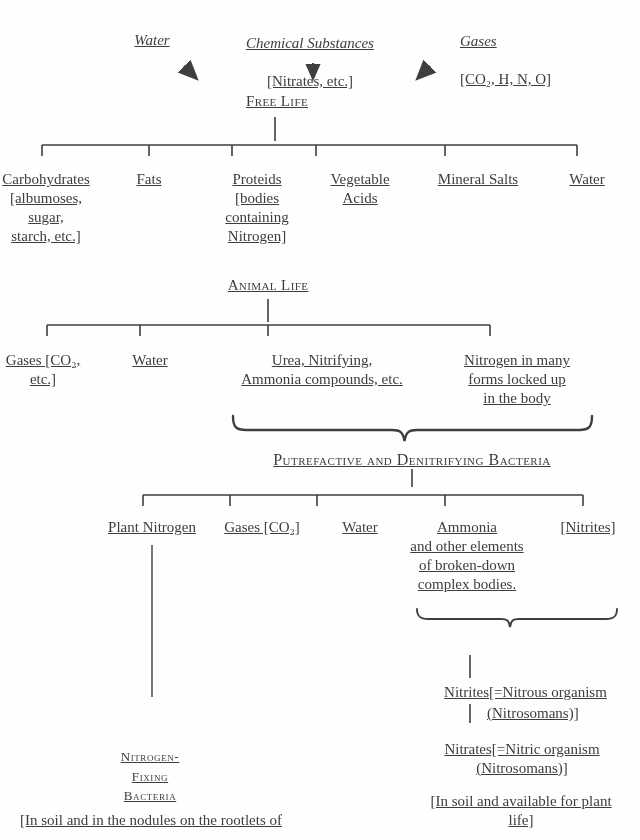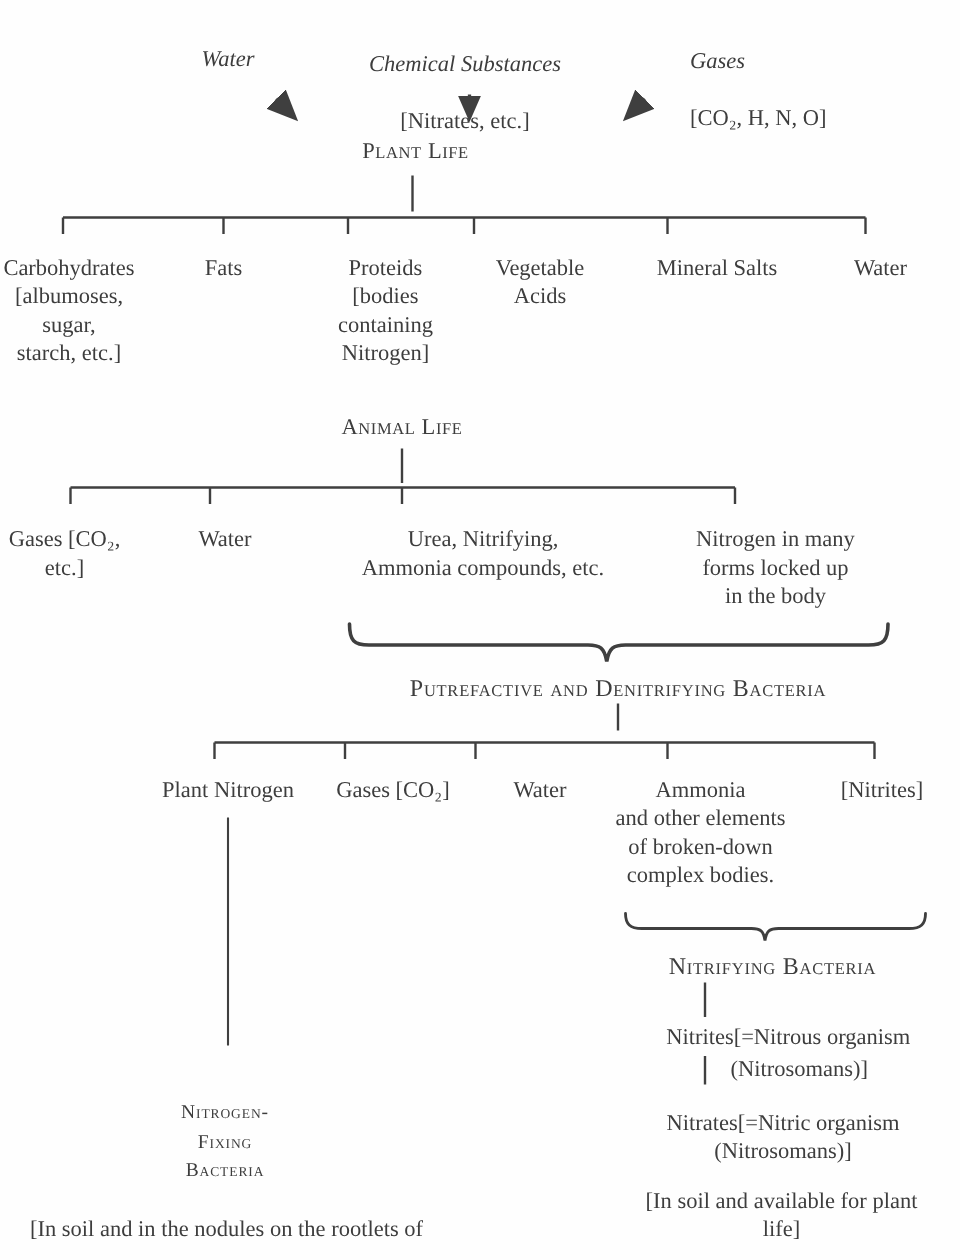--- a/index.html
+++ b/index.html
@@ -15,20 +15,21 @@
     overflow:hidden;
   }
   svg.layer{position:absolute;left:0;top:0;width:640px;height:840px;}
   .node{
     position:absolute;
     text-align:center;
     white-space:pre-line;
     font-size:15px;
     line-height:19px;
     color:#3d3d3d;
+    text-decoration:underline;
   }
   .it{font-style:italic;}
   .sc{font-variant:small-caps;letter-spacing:0.4px;}
   .sc15{font-size:15px;}
   .sc14{font-size:16px;letter-spacing:0.5px;}
   .sc13{font-size:13px;letter-spacing:0.6px;}
   .left{text-align:left;}
 </style>
 </head>
 <body>
@@ -70,21 +71,21 @@
   <div class="node" style="left:225px;top:15px;width:170px;">
     <div class="it">Chemical Substances</div>
     <div>[Nitrates, etc.]</div>
   </div>
 
   <div class="node left" style="left:460px;top:13px;width:130px;">
     <div class="it">Gases</div>
     <div>[CO₂, H, N, O]</div>
   </div>
 
-  <div class="node sc sc15" style="left:217px;top:92px;width:120px;">Plant Life</div>
+  <div class="node sc sc15" style="left:217px;top:92px;width:120px;">Free Life</div>
 
   <div class="node" style="left:-4px;top:170px;width:100px;">Carbohydrates
 [albumoses,
 sugar,
 starch, etc.]</div>
   <div class="node" style="left:114px;top:170px;width:70px;">Fats</div>
   <div class="node" style="left:207px;top:170px;width:100px;">Proteids
 [bodies
 containing
 Nitrogen]</div>
@@ -108,29 +109,28 @@
 
   <div class="node" style="left:98px;top:518px;width:108px;">Plant Nitrogen</div>
   <div class="node" style="left:212px;top:518px;width:100px;">Gases [CO₂]</div>
   <div class="node" style="left:320px;top:518px;width:80px;">Water</div>
   <div class="node" style="left:392px;top:518px;width:150px;">Ammonia
 and other elements
 of broken-down
 complex bodies.</div>
   <div class="node" style="left:543px;top:518px;width:90px;">[Nitrites]</div>
 
-  <div class="node sc sc14" style="left:425px;top:635px;width:180px;">Nitrifying Bacteria</div>
 
   <div class="node" style="left:418px;top:683px;width:215px;">Nitrites[=Nitrous organism</div>
   <div class="node left" style="left:487px;top:704px;width:130px;">(Nitrosomans)]</div>
 
   <div class="node" style="left:412px;top:740px;width:220px;">Nitrates[=Nitric organism
 (Nitrosomans)]</div>
 
-  <div class="node sc sc13" style="left:85px;top:731px;width:130px;line-height:19.5px;">Nitrogen-
+  <div class="node sc sc13" style="left:85px;top:747px;width:130px;line-height:19.5px;">Nitrogen-
 Fixing
 Bacteria</div>
 
   <div class="node" style="left:0px;top:792px;width:302px;">
     <div>[In soil and in the nodules on the rootlets of</div>
     
   </div>
 
   <div class="node" style="left:415px;top:792px;width:212px;">[In soil and available for plant
 life]</div>

